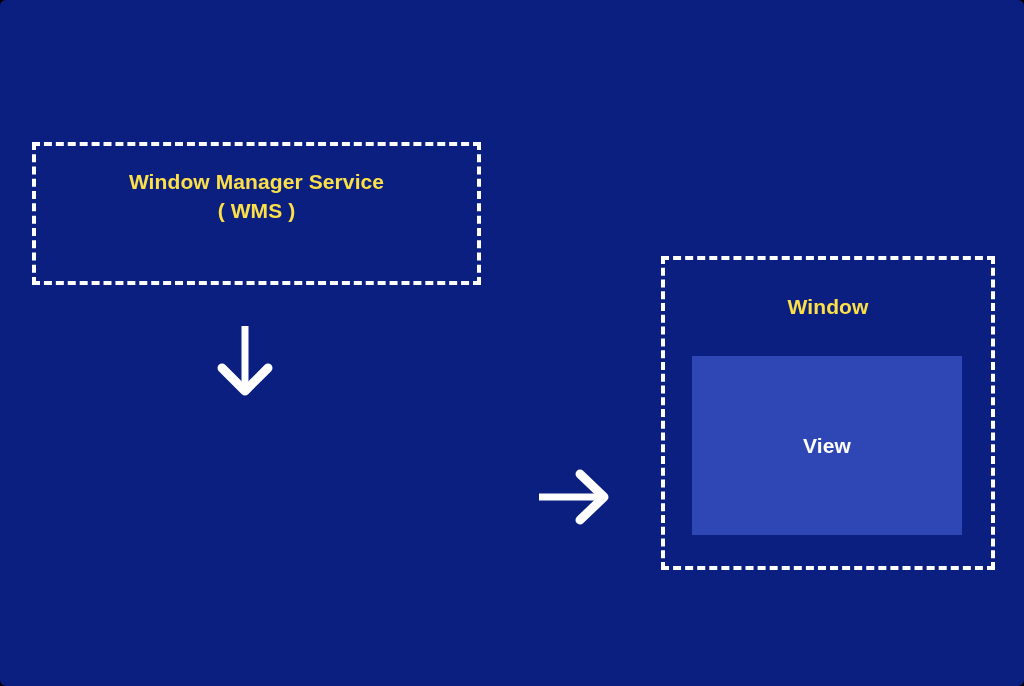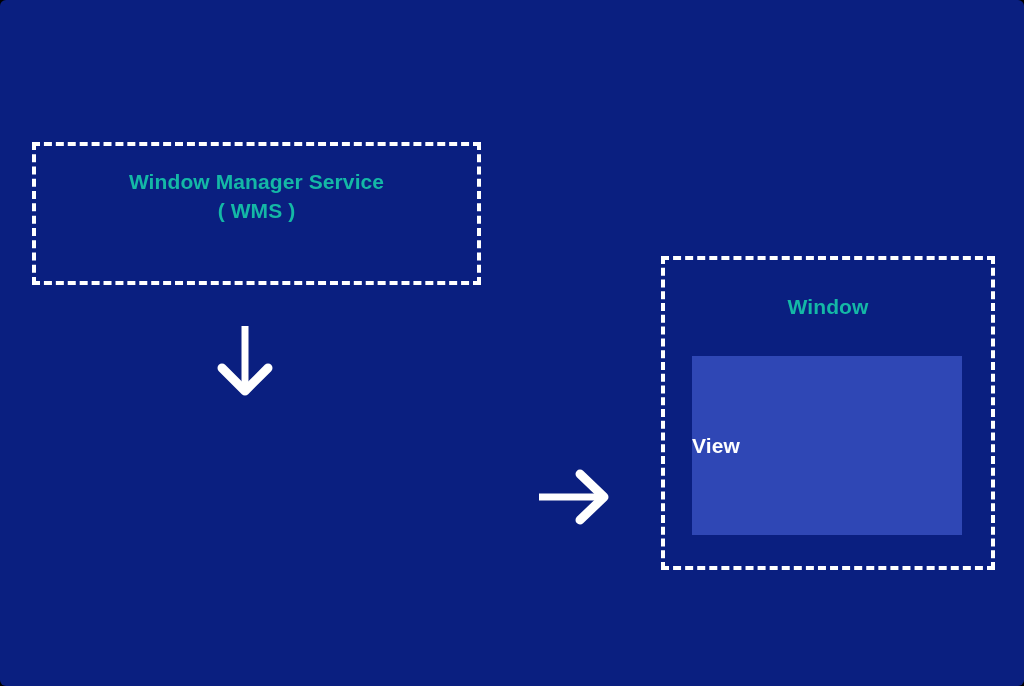--- a/index.html
+++ b/index.html
@@ -56,38 +56,39 @@
     justify-content: flex-start;
     padding-top: 33px;
   }
 
   .box-label {
     font-weight: bold;
     font-size: 21px;
     line-height: 1.38;
     text-align: center;
     letter-spacing: 0.1px;
-    color: #14b8a6;
+    color: #fde047;
     white-space: pre-line;
   }
 
   #wms-label { font-size: 21px; }
   #wm-label  { font-size: 21px; }
   #window-label { font-size: 21px; }
 
   
   #view-rect {
     position: absolute;
     left: 692px;
     top: 356px;
     width: 270px;
     height: 179px;
     background: #2f47b5;
     display: flex;
     align-items: center;
+    justify-content: center;
   }
 
   #view-label {
     font-weight: bold;
     font-size: 21px;
     color: #ffffff;
     letter-spacing: 0.1px;
   }
 
   

